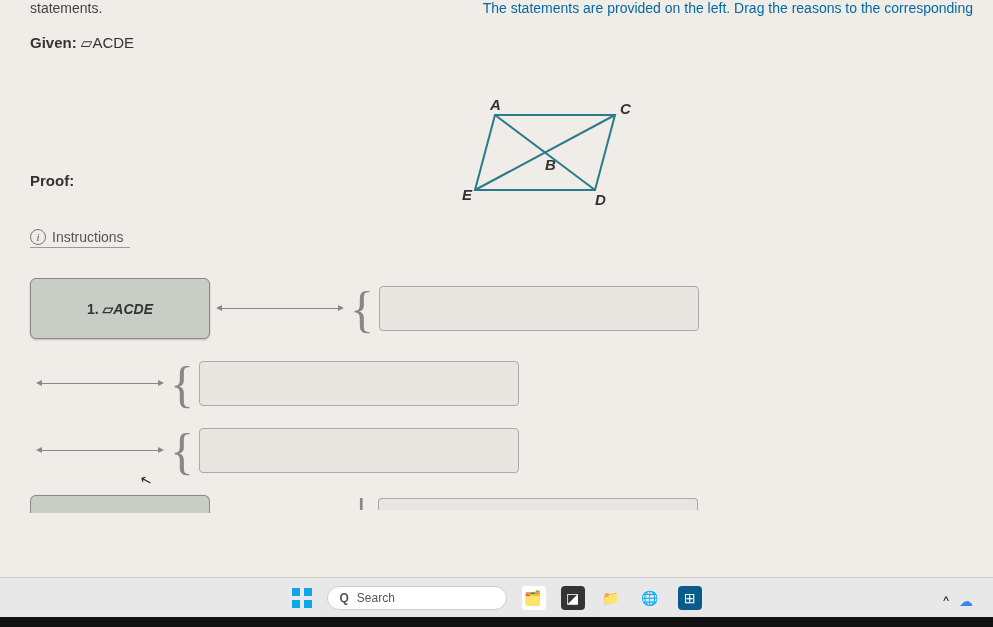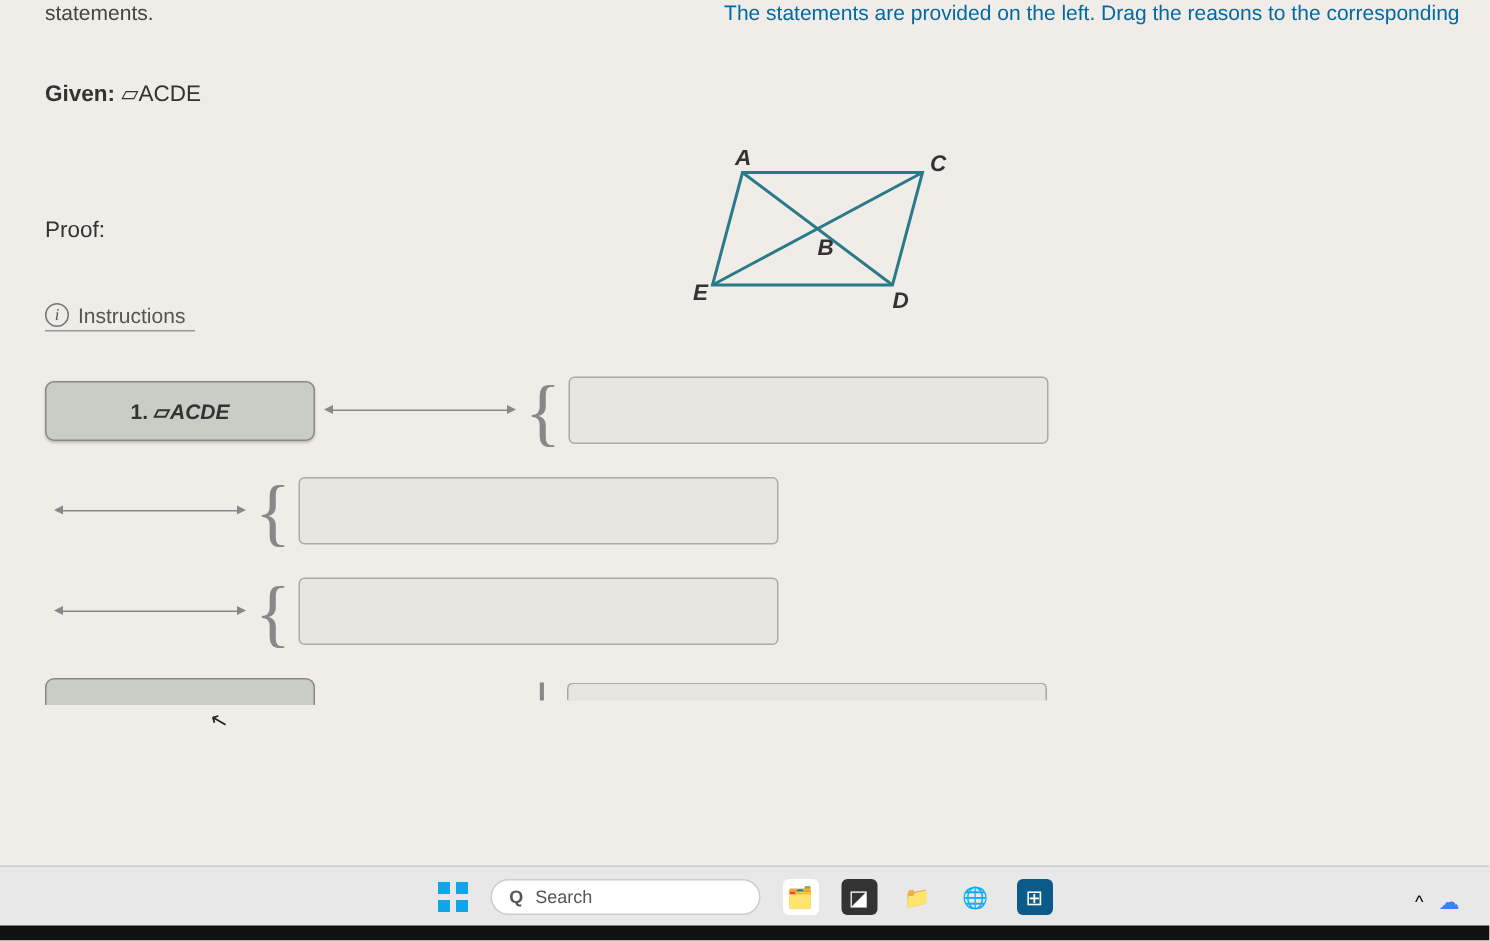--- a/index.html
+++ b/index.html
@@ -21,38 +21,38 @@
       margin-bottom: 2px;
     }
     .top-right {
       position: absolute;
       top: 0;
       right: 20px;
       font-size: 14px;
       color: #0369a1;
     }
     .given-prove {
-      margin-top: 37px;
+      margin-top: 18px;
       font-size: 15px;
     }
     .given-prove div { margin-bottom: 4px; }
     .bold { font-weight: bold; }
     .overline { text-decoration: overline; }
     
     .diagram-container {
       position: absolute;
       top: 100px;
       left: 460px;
       width: 200px;
       height: 120px;
     }
     
     .proof-label {
-      margin-top: 74px;
-      font-weight: normal;
+      margin-top: 120px;
+      font-weight: bold;
       font-size: 15px;
     }
     
     .instructions {
       margin-top: 40px;
       font-size: 14px;
       color: #555;
       display: flex;
       align-items: center;
       gap: 6px;
@@ -78,21 +78,21 @@
     .proof-rows {
       margin-top: 30px;
     }
     .proof-row {
       display: flex;
       align-items: center;
       margin-bottom: 22px;
     }
     .statement-box {
       width: 180px;
-      height: 40px;
+      height: 61px;
       background: #c8cec5;
       border: 1px solid #888;
       border-radius: 6px;
       display: flex;
       align-items: center;
       justify-content: center;
       font-size: 14px;
       font-weight: bold;
       color: #333;
       box-shadow: 0 1px 2px rgba(0,0,0,0.2);

